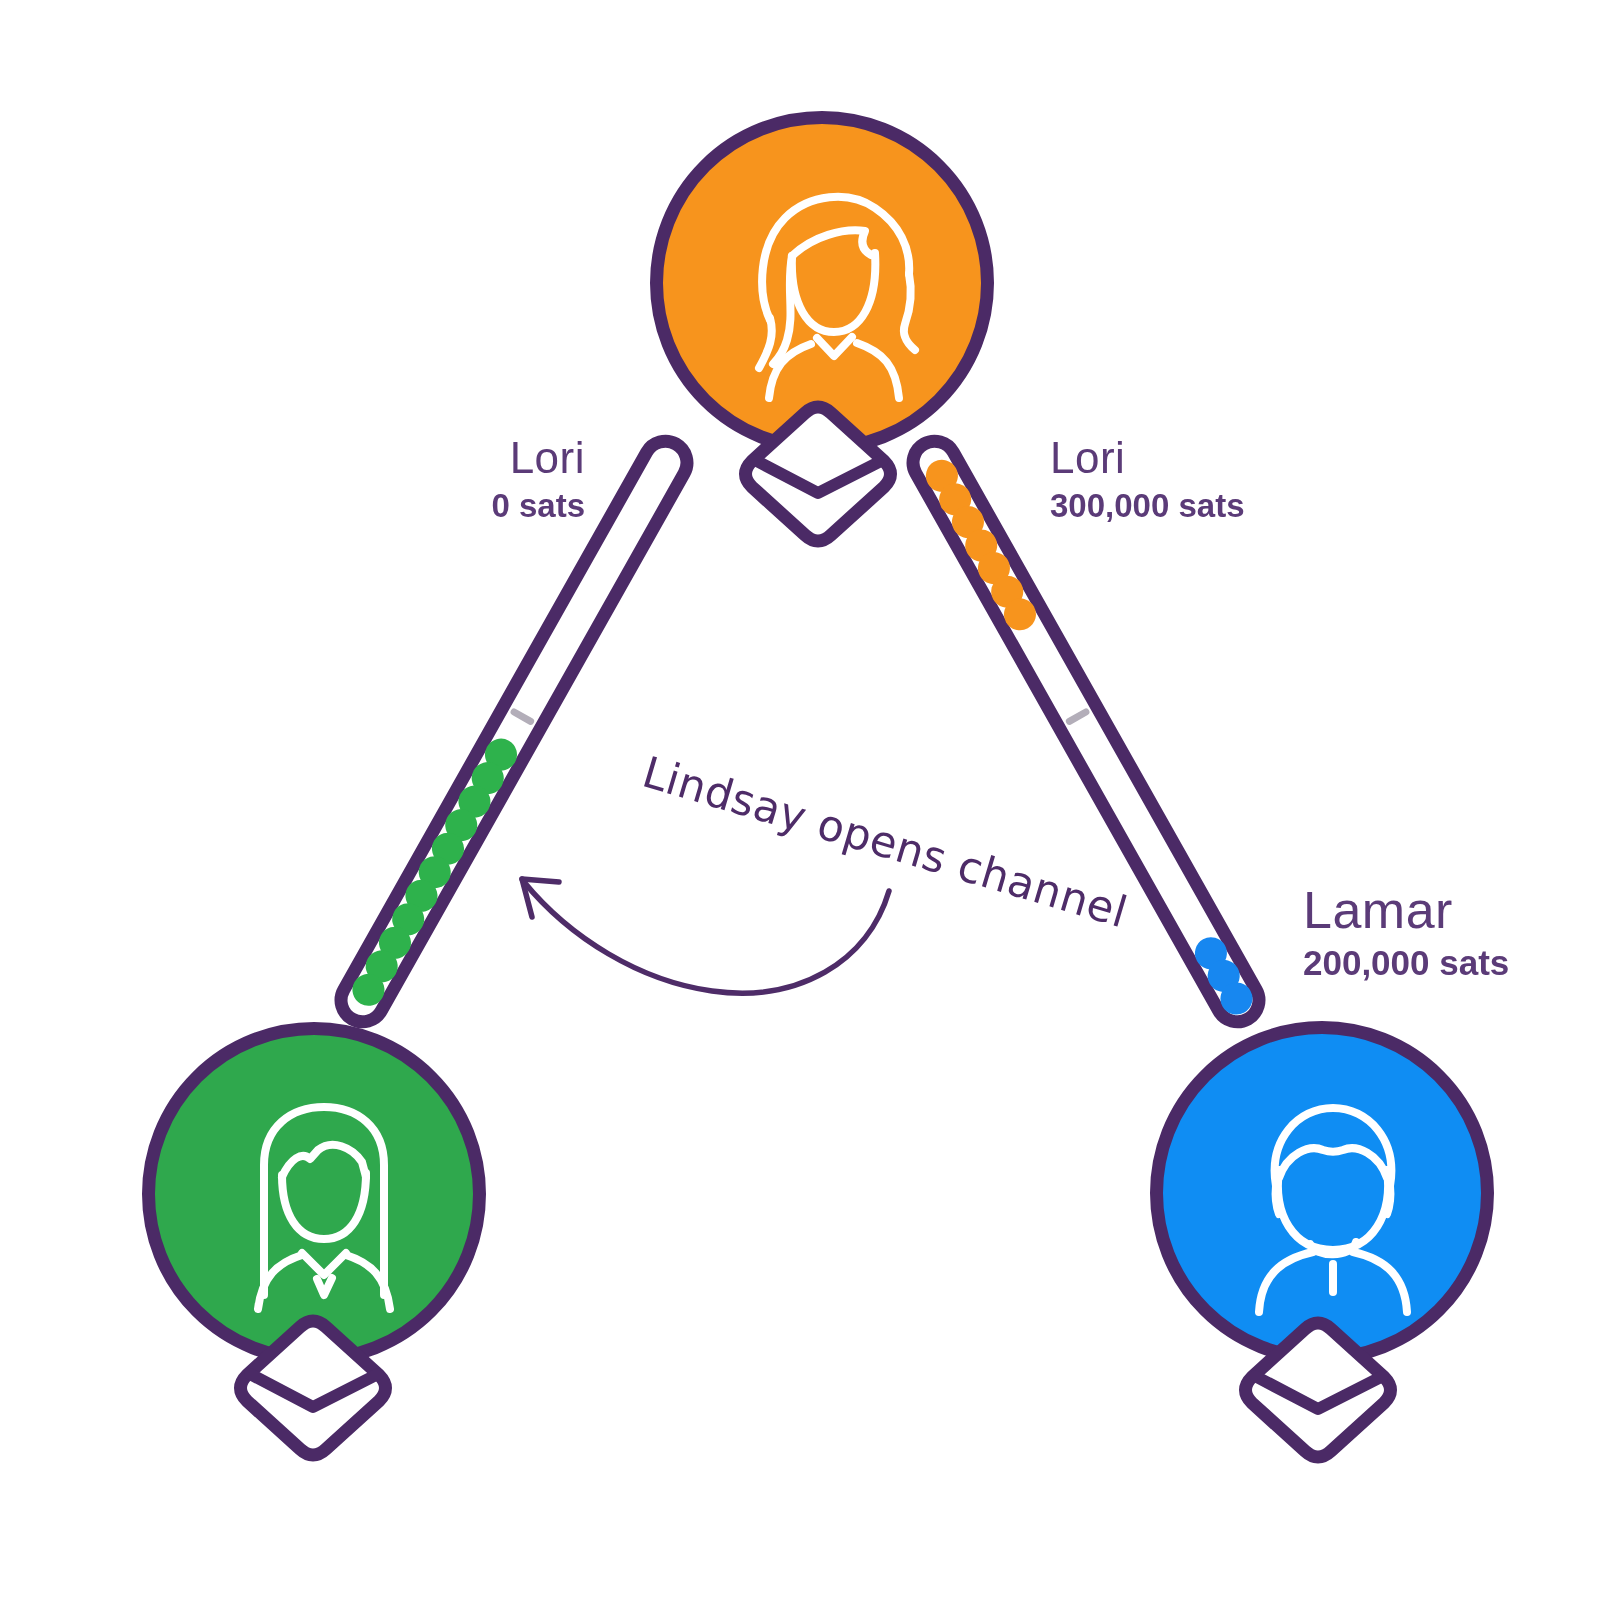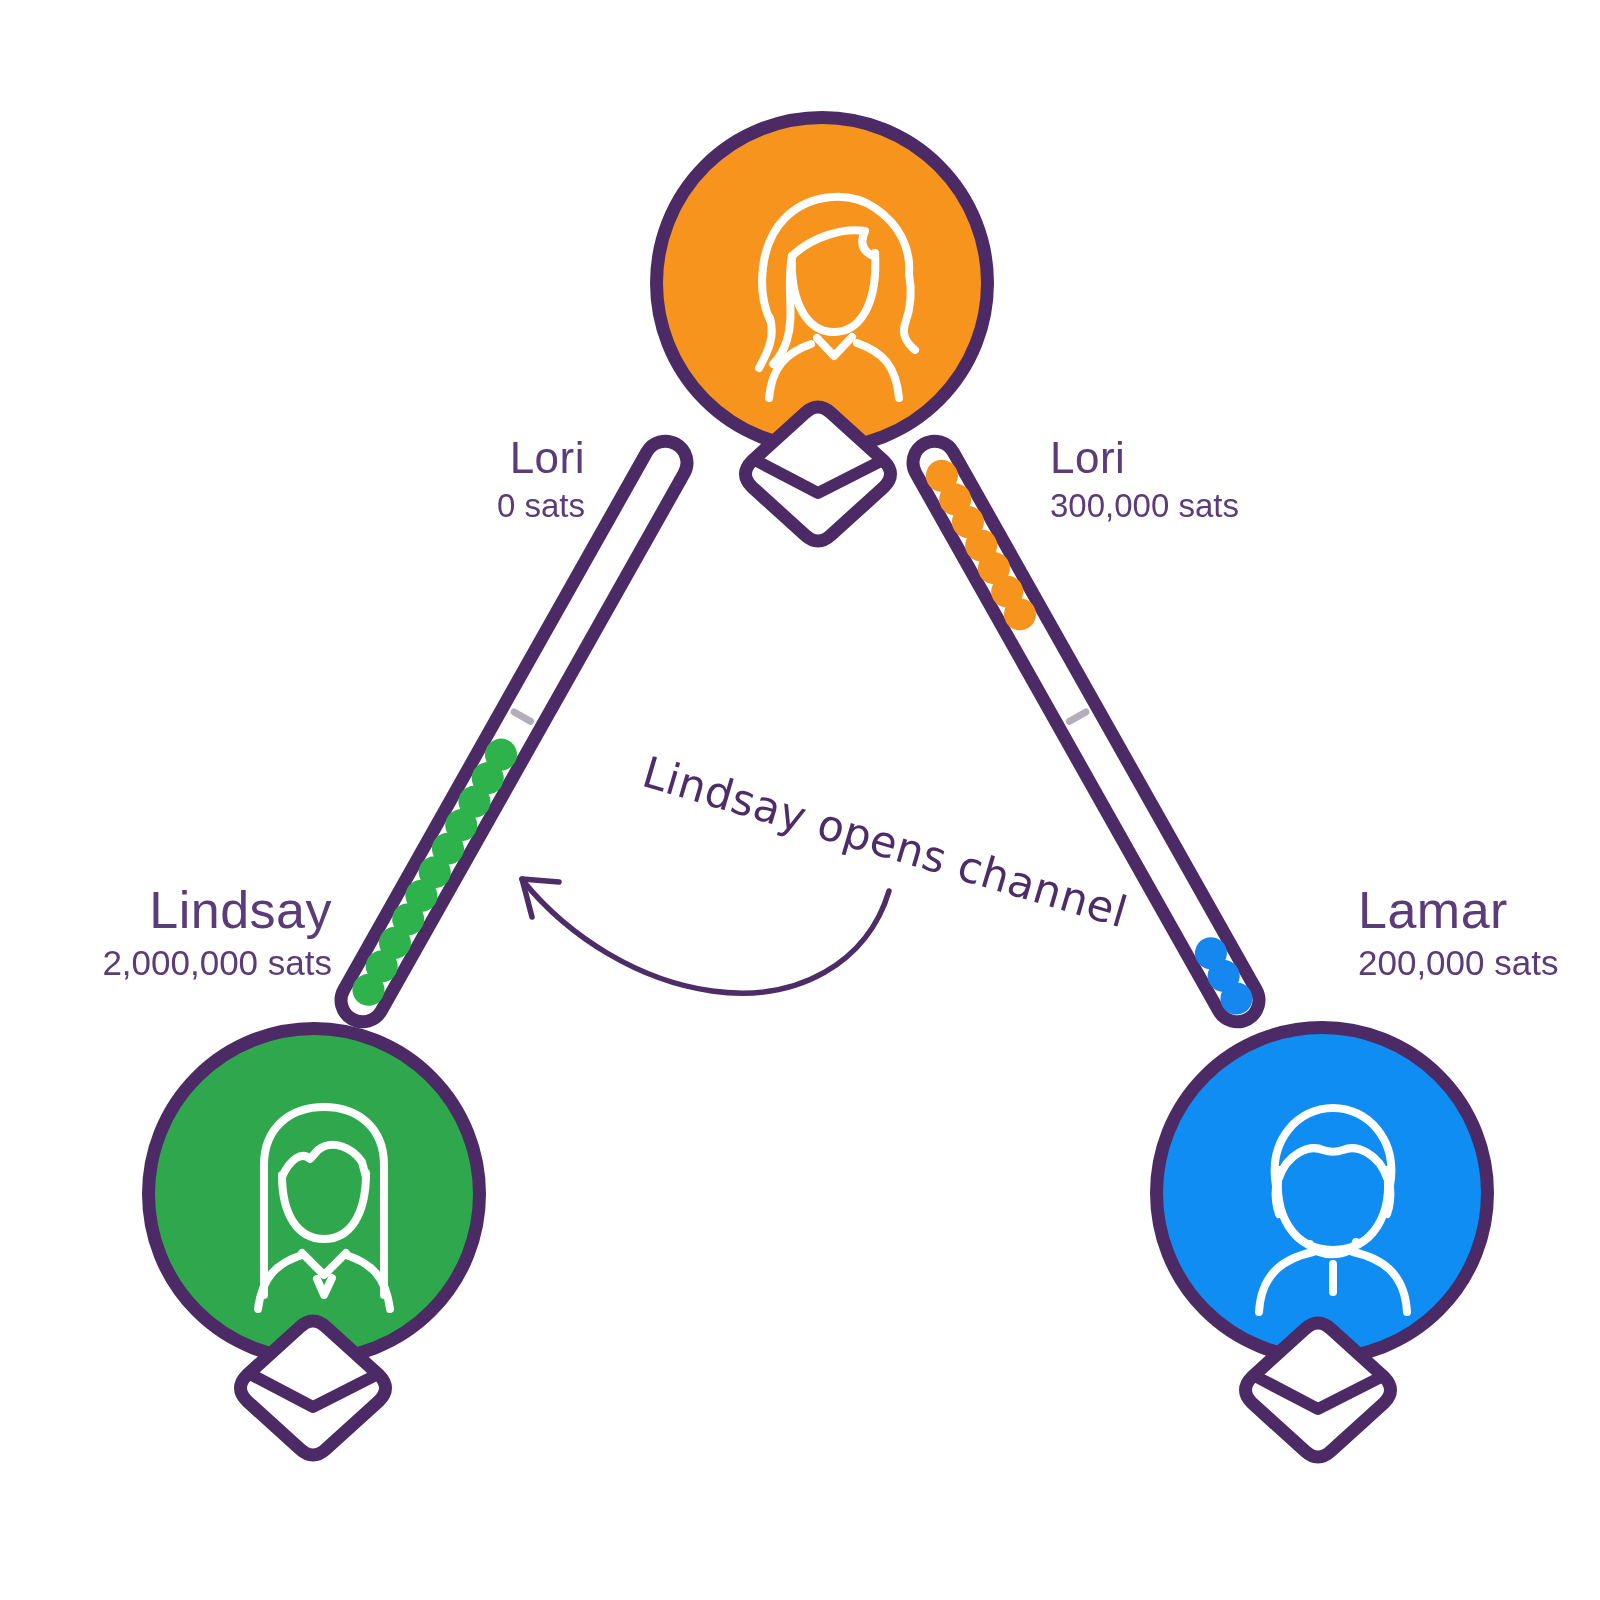--- a/index.html
+++ b/index.html
@@ -29,28 +29,28 @@
   #lori-circle   {left:650px;top:111px; background:var(--orange,#f7941d);}
   #lindsay-circle{left:142px;top:1022px;background:var(--green,#2fa84d);}
   #lamar-circle  {left:1150px;top:1021px;background:var(--blue,#0f8df3);}
   .node-box{position:absolute;width:170px;height:150px;z-index:4;}
   #lori-box   {left:733px;top:399px;}
   #lindsay-box{left:228px;top:1313px;}
   #lamar-box  {left:1233px;top:1315px;}
   
   .label{position:absolute;color:var(--text,#5b3b78);z-index:5;line-height:1.08;}
   .label .name{font-weight:300;letter-spacing:.5px;margin-top:37px;}
-  .label .amount{font-weight:400;margin-top:6px;}
+  .label .amount{font-weight:700;margin-top:6px;}
   .label.align-right{text-align:right;}
   #label-lori-left {right:1015px;top:397px;}
   #label-lori-right{left:1050px;top:397px;}
   #label-lori-left .name,#label-lori-right .name{font-size:44px;}
   #label-lori-left .amount,#label-lori-right .amount{font-size:33px;}
   #label-lindsay{right:1268px;top:845px;}
-  #label-lamar  {left:1358px;top:845px;}
+  #label-lamar  {left:1303px;top:845px;}
   #label-lindsay .name,#label-lamar .name{font-size:52px;}
   #label-lindsay .amount,#label-lamar .amount{font-size:35px;}
   
   #annotation{
     position:absolute;left:885px;top:842px;transform:translate(-50%,-50%) rotate(16.5deg);
     font-family:"DejaVu Sans",sans-serif;font-size:43px;color:var(--ink,#4e2c68);
     white-space:nowrap;z-index:2;letter-spacing:.5px;
   }
   #arrow{position:absolute;left:480px;top:830px;z-index:2;}
   .avatar-stroke{fill:none;stroke:#fff;stroke-width:8;stroke-linecap:round;stroke-linejoin:round;}
@@ -159,22 +159,18 @@
   </svg>
 
   <div class="label align-right" id="label-lori-left">
     <div class="name">Lori</div>
     <div class="amount">0 sats</div>
   </div>
   <div class="label" id="label-lori-right">
     <div class="name">Lori</div>
     <div class="amount">300,000 sats</div>
   </div>
-  <div class="label align-right" id="label-lindsay">
-    <div class="name">Lindsay</div>
-    <div class="amount">2,000,000 sats</div>
-  </div>
   <div class="label" id="label-lamar">
     <div class="name">Lamar</div>
     <div class="amount">200,000 sats</div>
   </div>
 
 </div>
 
 </body></html>

